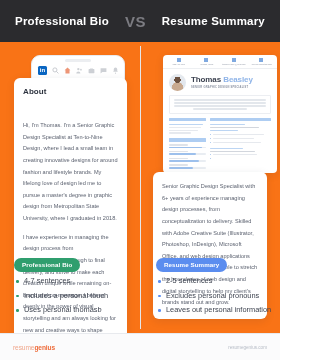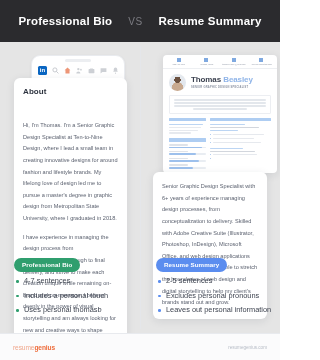--- a/index.html
+++ b/index.html
@@ -2,41 +2,41 @@
 <html><head>
 <meta charset="utf-8">
 <style>
   * { box-sizing: border-box; margin: 0; padding: 0; }
   html, body { width: 280px; height: 360px; }
   body {
     font-family: "Liberation Sans", sans-serif;
     background: #ffffff;
     overflow: hidden;
   }
-  .page { position: relative; width: 280px; height: 360px; background:#e5e5e5; }
+  .page { position: relative; width: 280px; height: 360px; background:#f97316; }
 
   
   .header {
     height: 42px;
     background: #2b2b2e;
     display: flex;
     align-items: center;
     justify-content: center;
     gap: 16px;
   }
   .hdr-title {
     color: #ffffff;
     font-size: 11.5px;
     font-weight: bold;
     letter-spacing: 0.2px;
   }
   .hdr-vs {
     color: #7c7c82;
-    font-size: 10px;
-    font-weight: normal;
+    font-size: 15px;
+    font-weight: bold;
     letter-spacing: 0.4px;
   }
 
   
   .cols {
     position: relative;
     height: 291px;
     display: flex;
   }
   .col {

